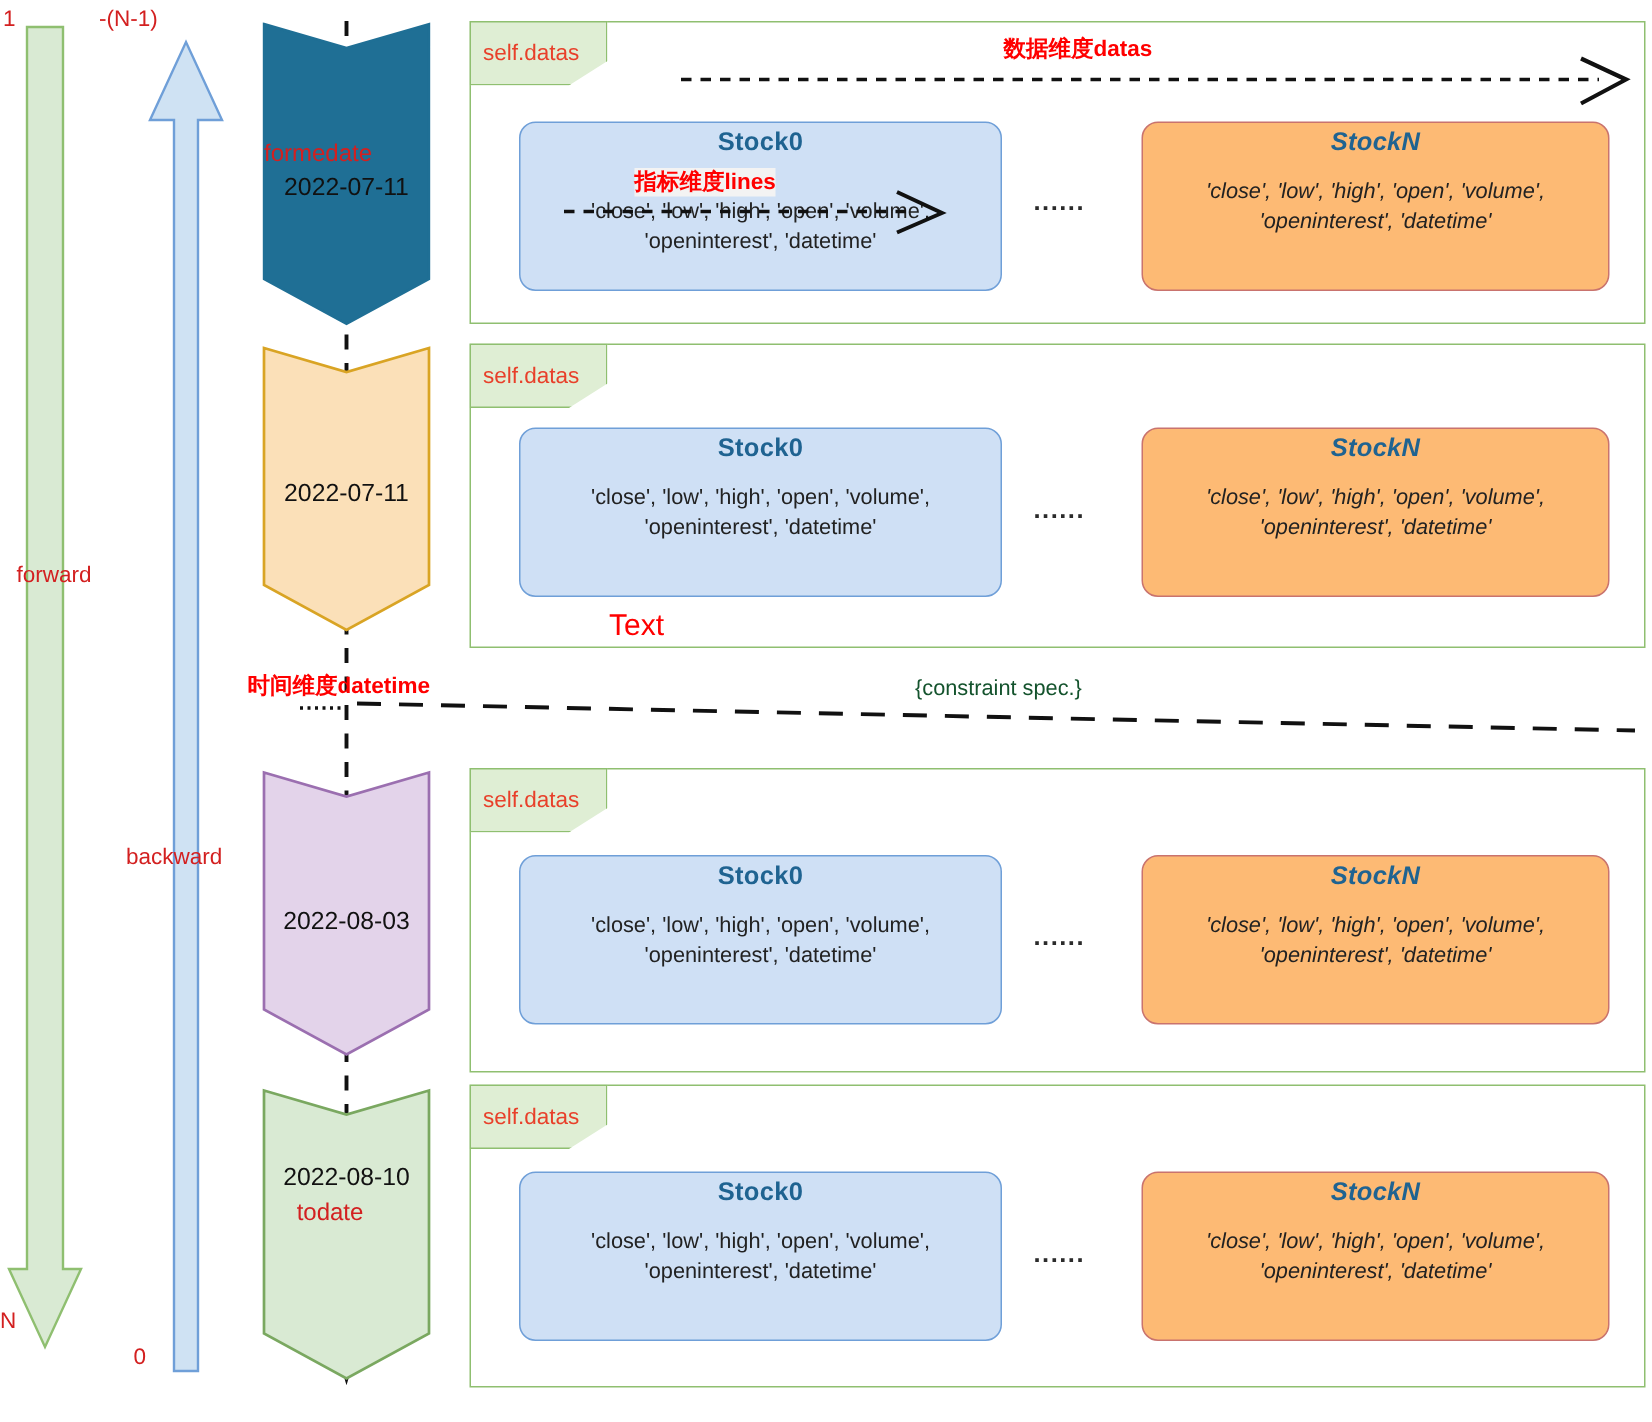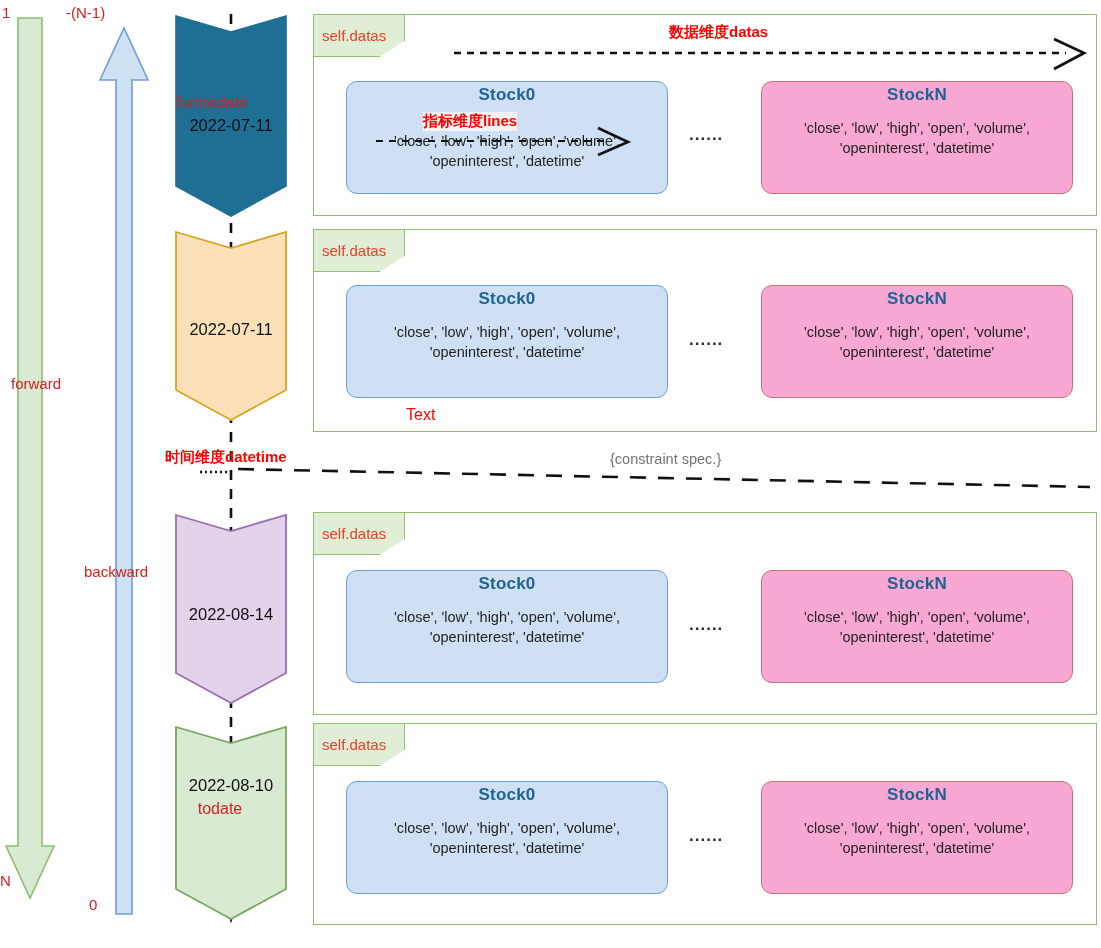--- a/index.html
+++ b/index.html
@@ -56,22 +56,23 @@
     box-sizing:border-box;
     border-radius:11px;
     text-align:center;
     padding-top:3px;
   }
   .stockbox.blue{
     background:#cfe0f5;
     border:1.6px solid #6f9fd8;
   }
   .stockbox.red{
-    background:#f9a8d4;
+    background:#fdba74;
     border:1.6px solid #c9736e;
+    font-style:italic;
   }
   .stock-title{
     color:#1f6391;
     font-weight:bold;
     font-size:17px;
     letter-spacing:.2px;
   }
   .stock-lines{
     color:#222;
     font-size:14.5px;
@@ -99,21 +100,21 @@
   .red-anno.hl{background:#f3f3f3;}
   .red-plain{
     position:absolute;
     color:#ff0000;
     font-size:15px;
     white-space:nowrap;
   }
 
   .mono-anno{
     position:absolute;
-    color:#737373;
+    color:#14532d;
     font-size:14.5px;
     white-space:nowrap;
   }
 
   svg{display:block;overflow:visible;}
   .watermark{
     position:absolute;
     color:#dcdcdc;
     font-size:21px;
     white-space:nowrap;
@@ -156,21 +157,21 @@
   <div class="abs" style="left:171px;top:116px;width:120px;text-align:center;color:#111;font-size:16.5px;">2022-07-11</div>
 
   <svg class="abs" style="left:176px;top:232px;" width="110" height="190">
     <polygon points="0,0 55,16 110,0 110,158 55,188 0,158" fill="#fbe0b8" stroke="#d9a424" stroke-width="1.8"></polygon>
   </svg>
   <div class="abs" style="left:171px;top:320px;width:120px;text-align:center;color:#111;font-size:16.5px;">2022-07-11</div>
 
   <svg class="abs" style="left:176px;top:515px;" width="110" height="190">
     <polygon points="0,0 55,16 110,0 110,158 55,188 0,158" fill="#e3d3ea" stroke="#9b6fb0" stroke-width="1.8"></polygon>
   </svg>
-  <div class="abs" style="left:171px;top:605px;width:120px;text-align:center;color:#111;font-size:16.5px;">2022-08-14</div>
+  <div class="abs" style="left:171px;top:605px;width:120px;text-align:center;color:#111;font-size:16.5px;">2022-08-03</div>
 
   <svg class="abs" style="left:176px;top:727px;" width="110" height="196">
     <polygon points="0,0 55,16 110,0 110,162 55,192 0,162" fill="#d9ead3" stroke="#7aa860" stroke-width="1.8"></polygon>
   </svg>
   <div class="abs" style="left:176px;top:800px;width:88px;text-align:center;">
     <span style="color:#d32020;font-size:16px;">todate</span>
   </div>
   <div class="abs" style="left:171px;top:776px;width:120px;text-align:center;color:#111;font-size:16.5px;">2022-08-10</div>
 
   <div class="panel" style="top:14px;height:202px;">
@@ -221,21 +222,21 @@
     <div class="ellipsis-dots" style="left:375px;top:100px;">......</div>
 
     <div class="stockbox red" style="left:447px;top:55px;width:312px;height:113px;">
       <div class="stock-title">StockN</div>
       <div class="stock-lines">
         <span>'close', 'low', 'high', 'open', 'volume',</span><br>
         <span>'openinterest', 'datetime'</span>
       </div>
     </div>
 
-    <div class="red-plain" style="left:92px;top:176px;font-size:16px;">Text</div>
+    <div class="red-plain" style="left:92px;top:176px;font-size:20px;">Text</div>
   </div>
 
   <svg class="abs" style="left:238px;top:455px;" width="860" height="50">
     <line x1="0" y1="14" x2="852" y2="32" stroke="#111" stroke-width="2.6" stroke-dasharray="16,12"></line>
   </svg>
   <div class="mono-anno" style="left:610px;top:451px;">{constraint spec.}</div>
 
   <div class="panel" style="top:512px;height:203px;">
     <div class="note">self.datas</div>
 

